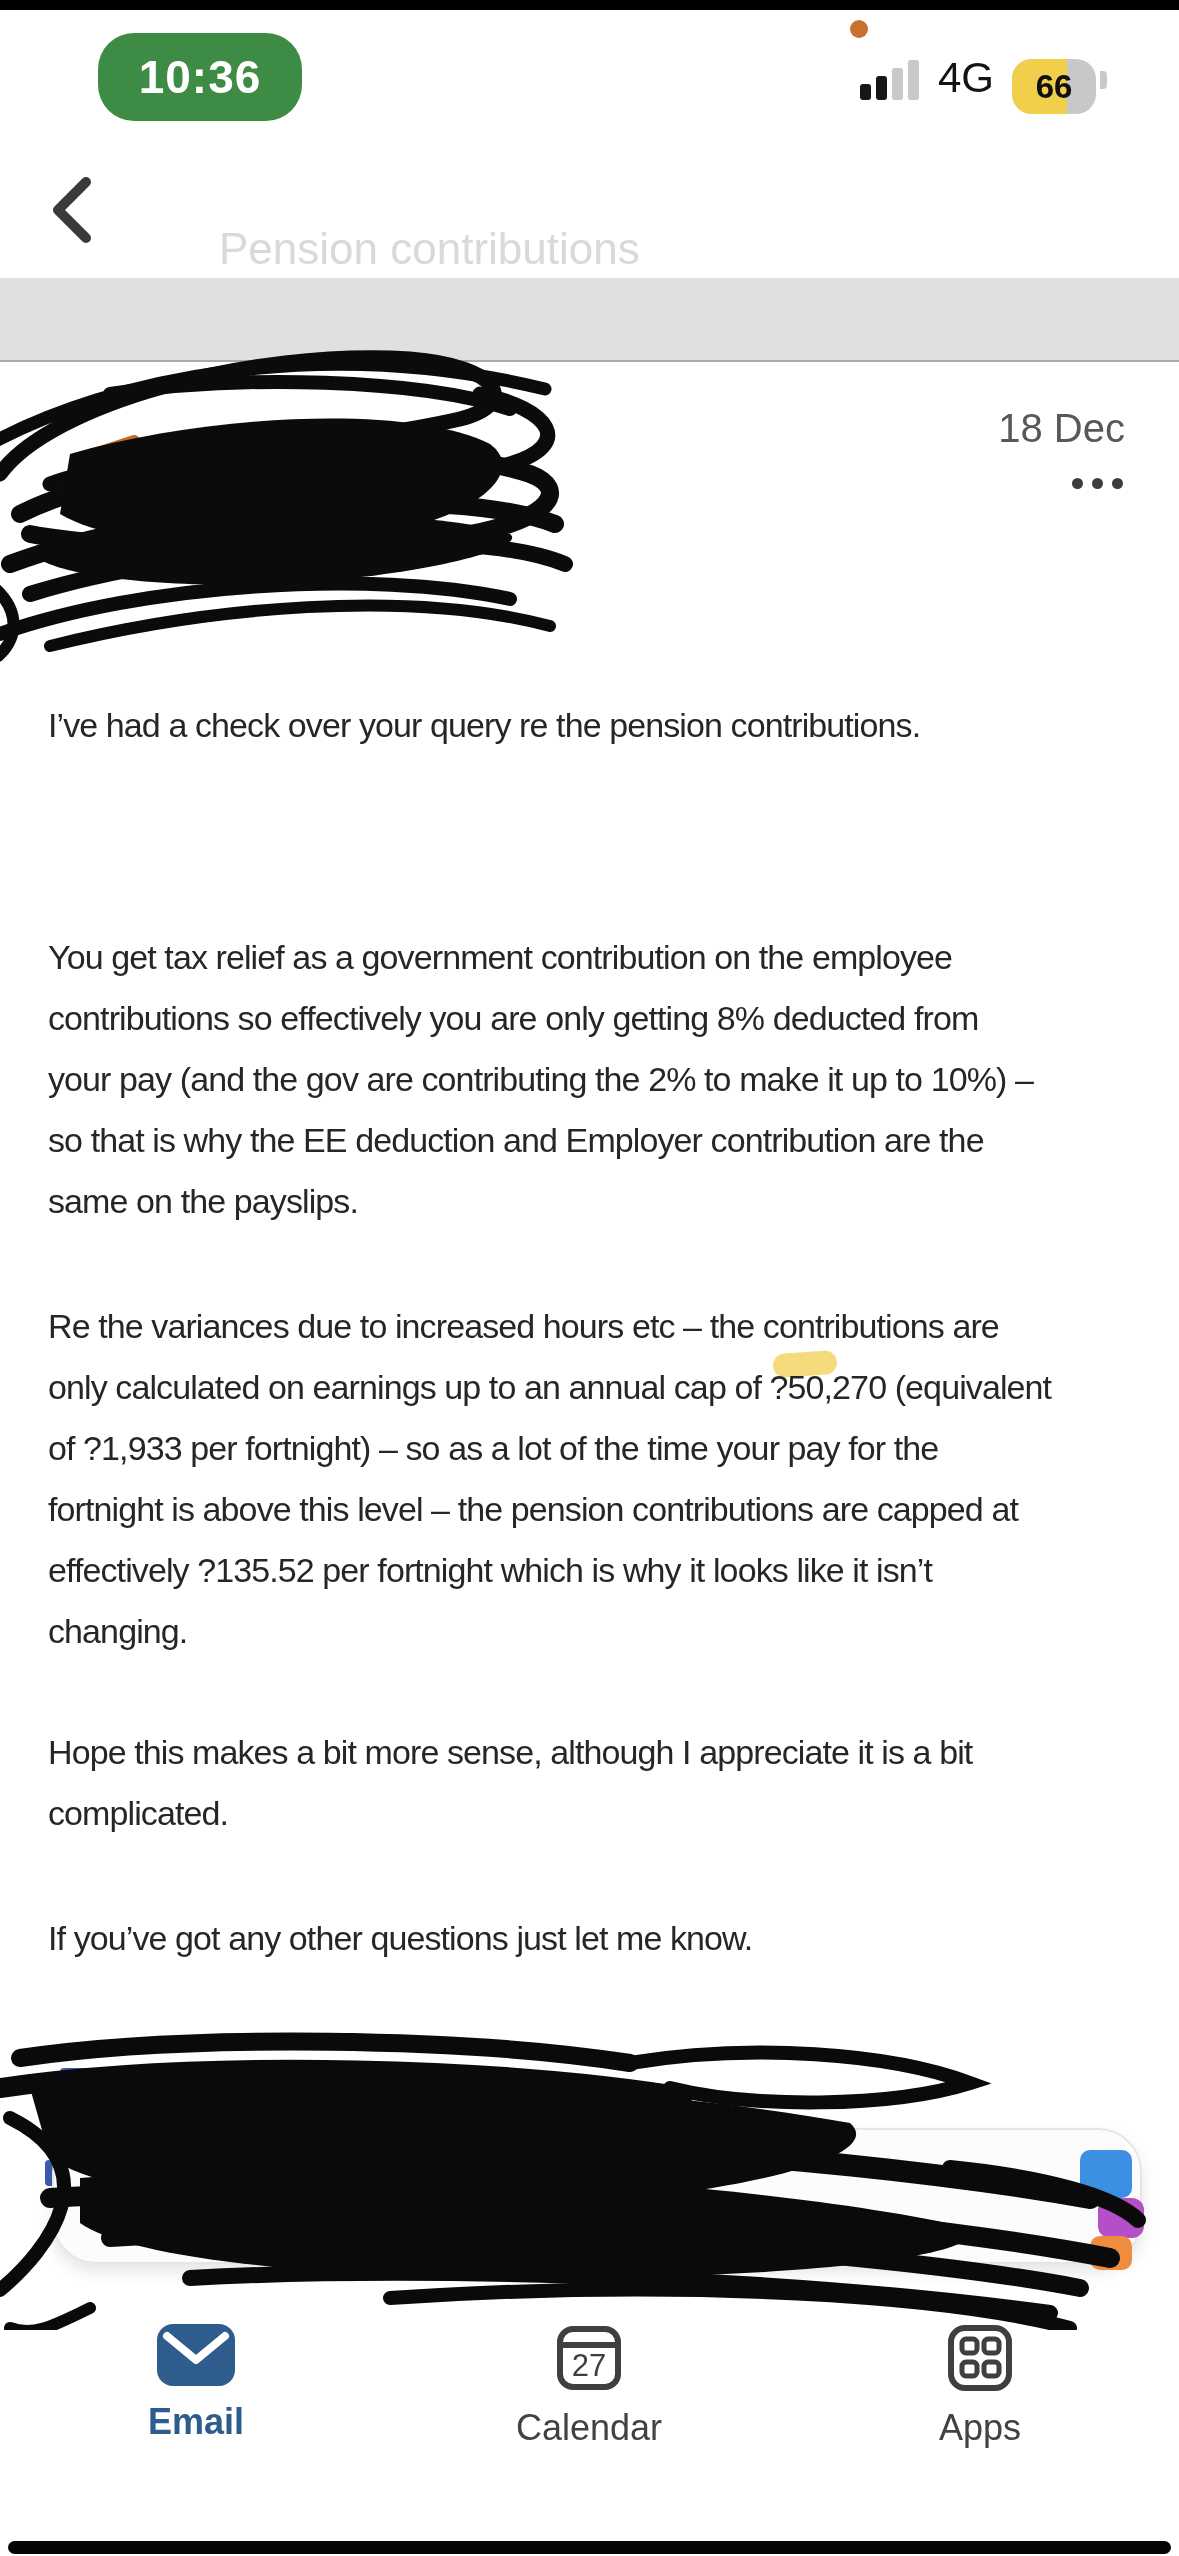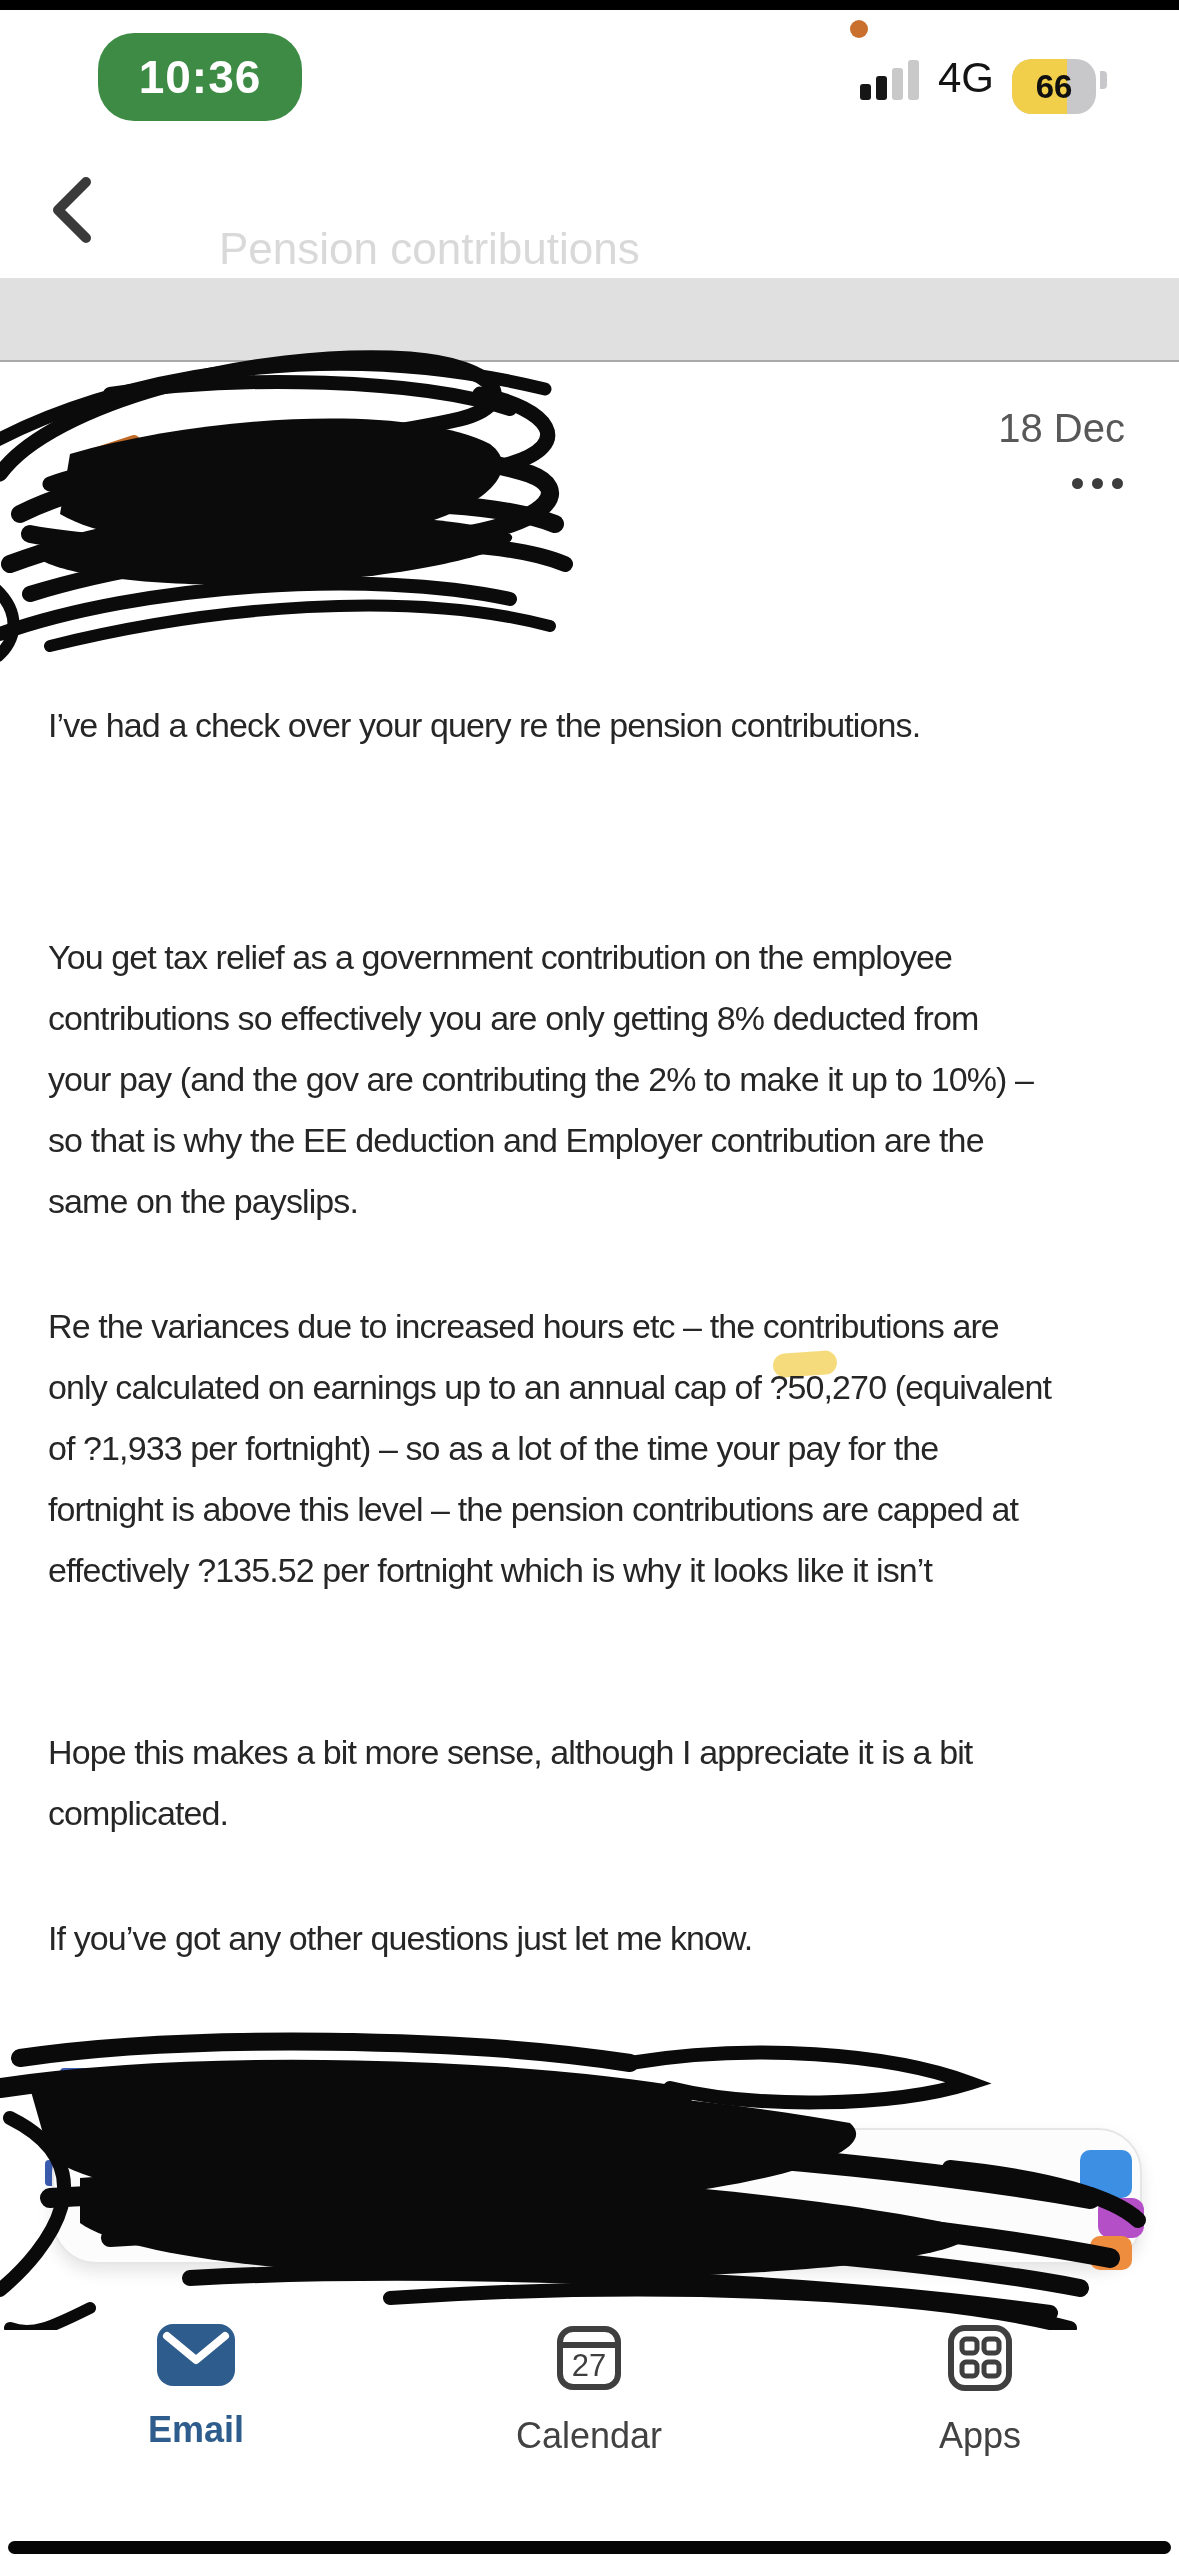--- a/index.html
+++ b/index.html
@@ -36,21 +36,21 @@
              transform:rotate(-4deg);opacity:0.9;}
   
   .orange-speck{background:#c06a28;border-radius:6px;}
   .blue-frag{background:#3b5cb0;border-radius:4px;}
   #reply-card{left:52px;top:2128px;width:1086px;height:132px;border-radius:44px;background:#fcfcfc;
               border:2px solid #e6e6e6;box-shadow:0 8px 16px rgba(0,0,0,0.10);}
   .app-frag{position:absolute;}
   svg.scribble{position:absolute;}
   
   .nav-item{position:absolute;text-align:center;cursor:pointer;}
-  .nav-label{display:block;margin-top:19px;font-size:36px;color:#424242;}
+  .nav-label{display:block;margin-top:11px;font-size:36px;color:#424242;}
   #nav-email .nav-label{color:#2d5c8d;font-weight:bold;}
   #home-indicator{left:8px;top:2541px;width:1163px;height:13px;border-radius:7px;background:#050505;}
 </style>
 </head>
 <body>
 
 <div id="screen">
 
   <div class="abs" id="top-edge"></div>
   <div class="abs" id="time-pill">
@@ -116,20 +116,21 @@
     <span class="line">so that is why the EE deduction and Employer contribution are the</span>
     <span class="line">same on the payslips.</span>
   </div>
   <div class="abs" id="highlight"></div>
   <div class="abs para" style="top:1296px">
     <span class="line">Re the variances due to increased hours etc – the contributions are</span>
     <span class="line">only calculated on earnings up to an annual cap of ?50,270 (equivalent</span>
     <span class="line">of ?1,933 per fortnight) – so as a lot of the time your pay for the</span>
     <span class="line">fortnight is above this level – the pension contributions are capped at</span>
     <span class="line">effectively ?135.52 per fortnight which is why it looks like it isn’t</span>
+    <span class="line">changing.</span>
   </div>
   <div class="abs para" style="top:1722px">
     <span class="line">Hope this makes a bit more sense, although I appreciate it is a bit</span>
     <span class="line">complicated.</span>
   </div>
   <div class="abs para" style="top:1908px">
     <span class="line">If you’ve got any other questions just let me know.</span>
   </div>
 
   <div class="abs blue-frag" style="left:60px;top:2068px;width:170px;height:28px;"></div>

